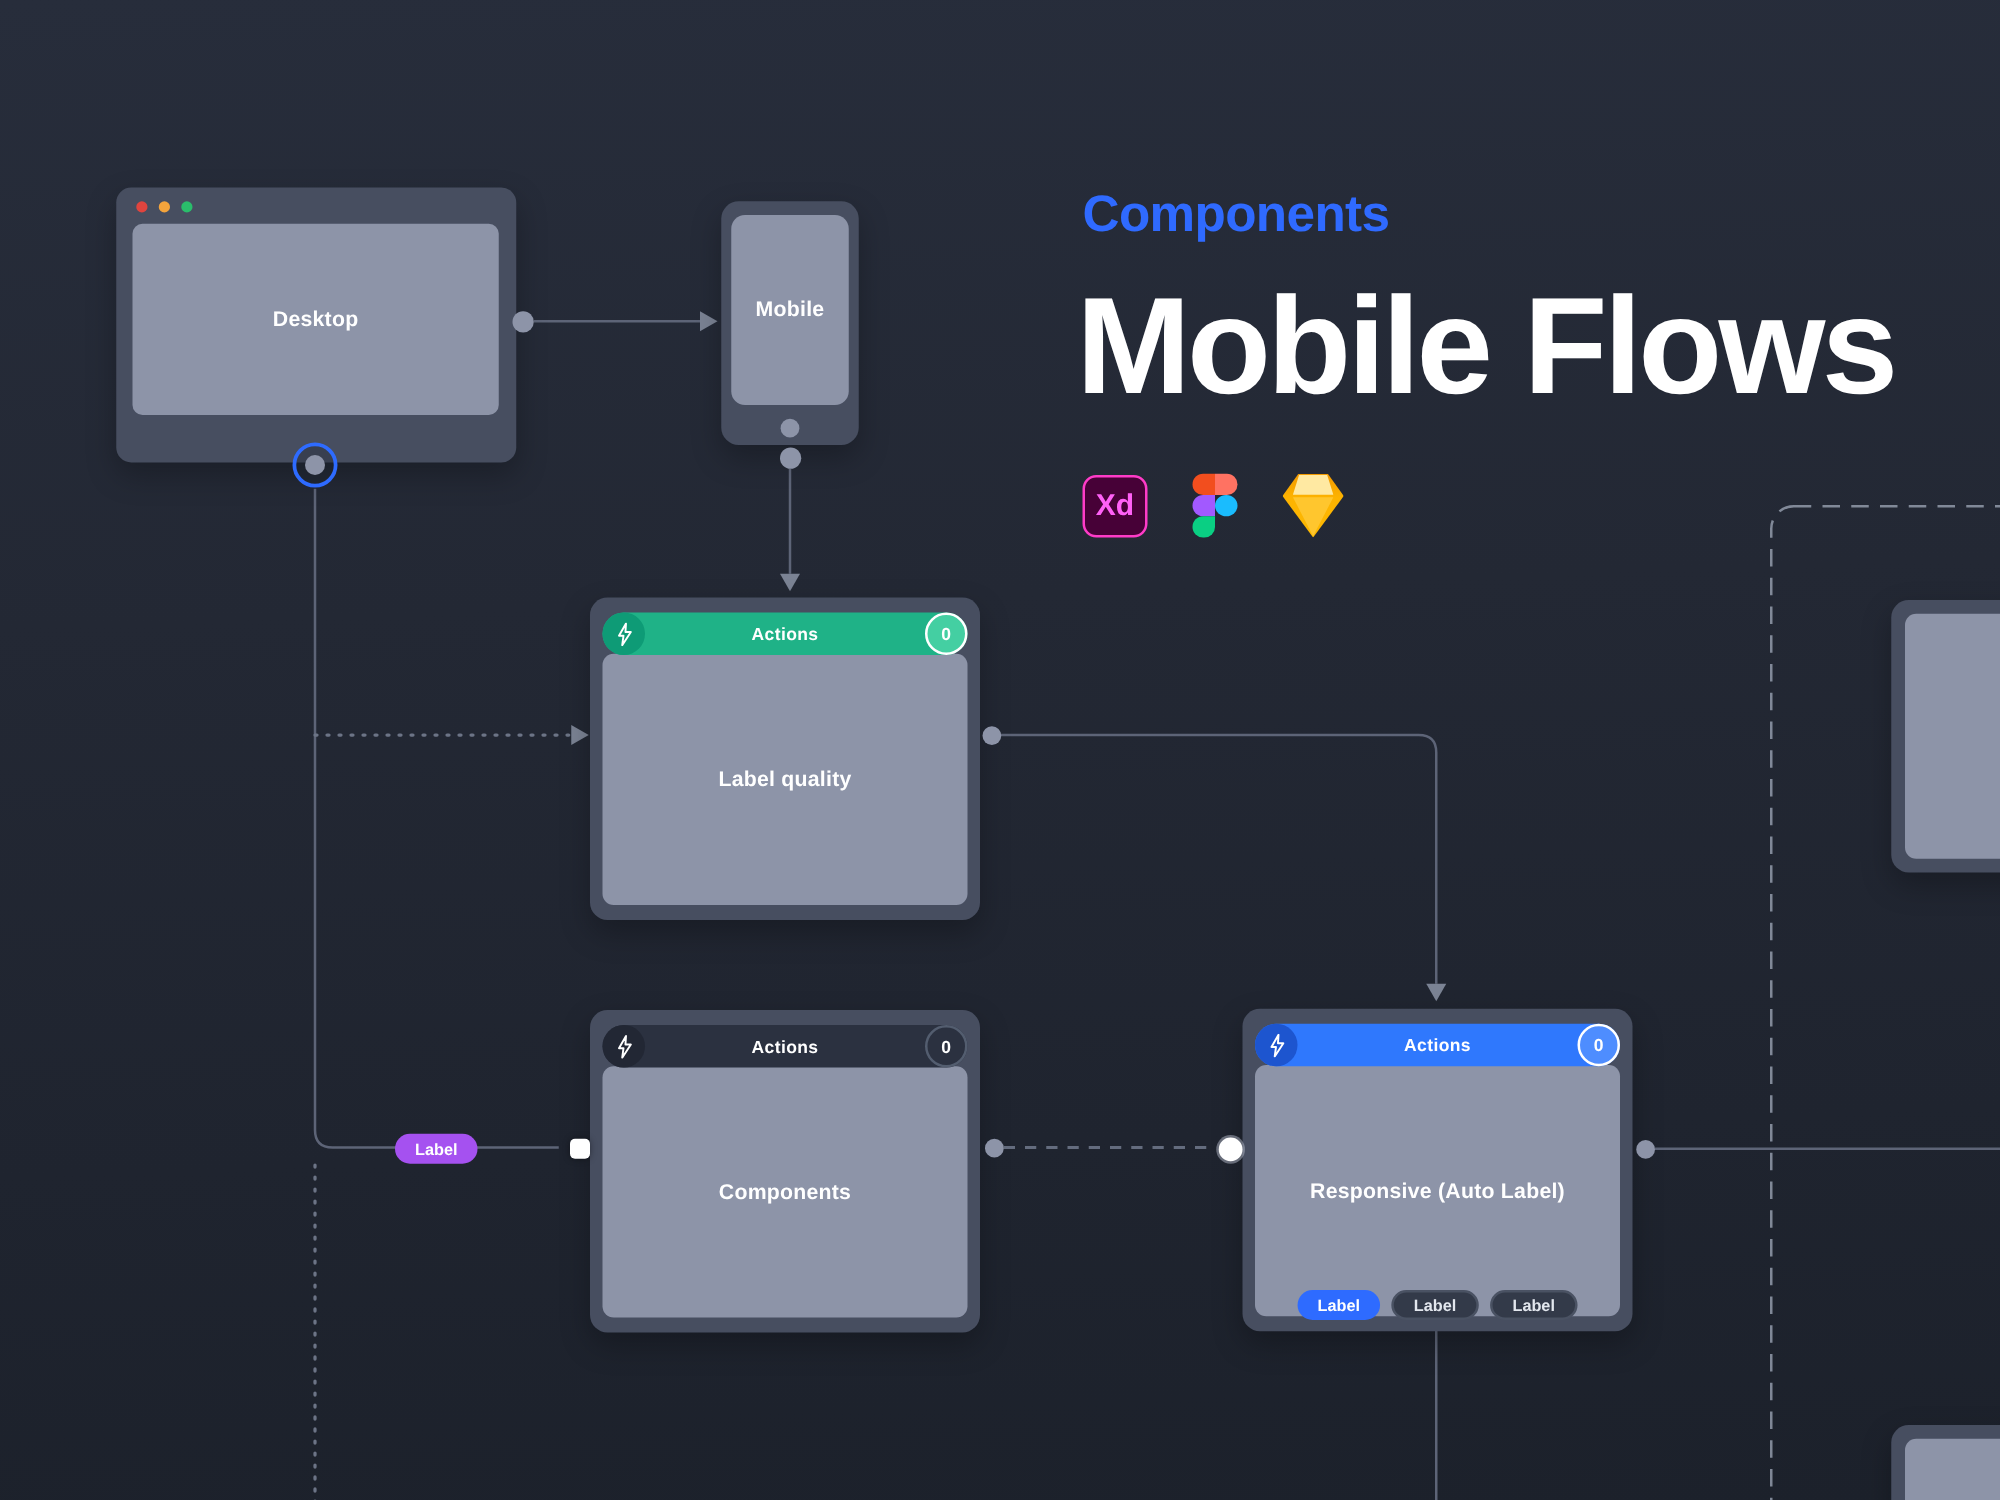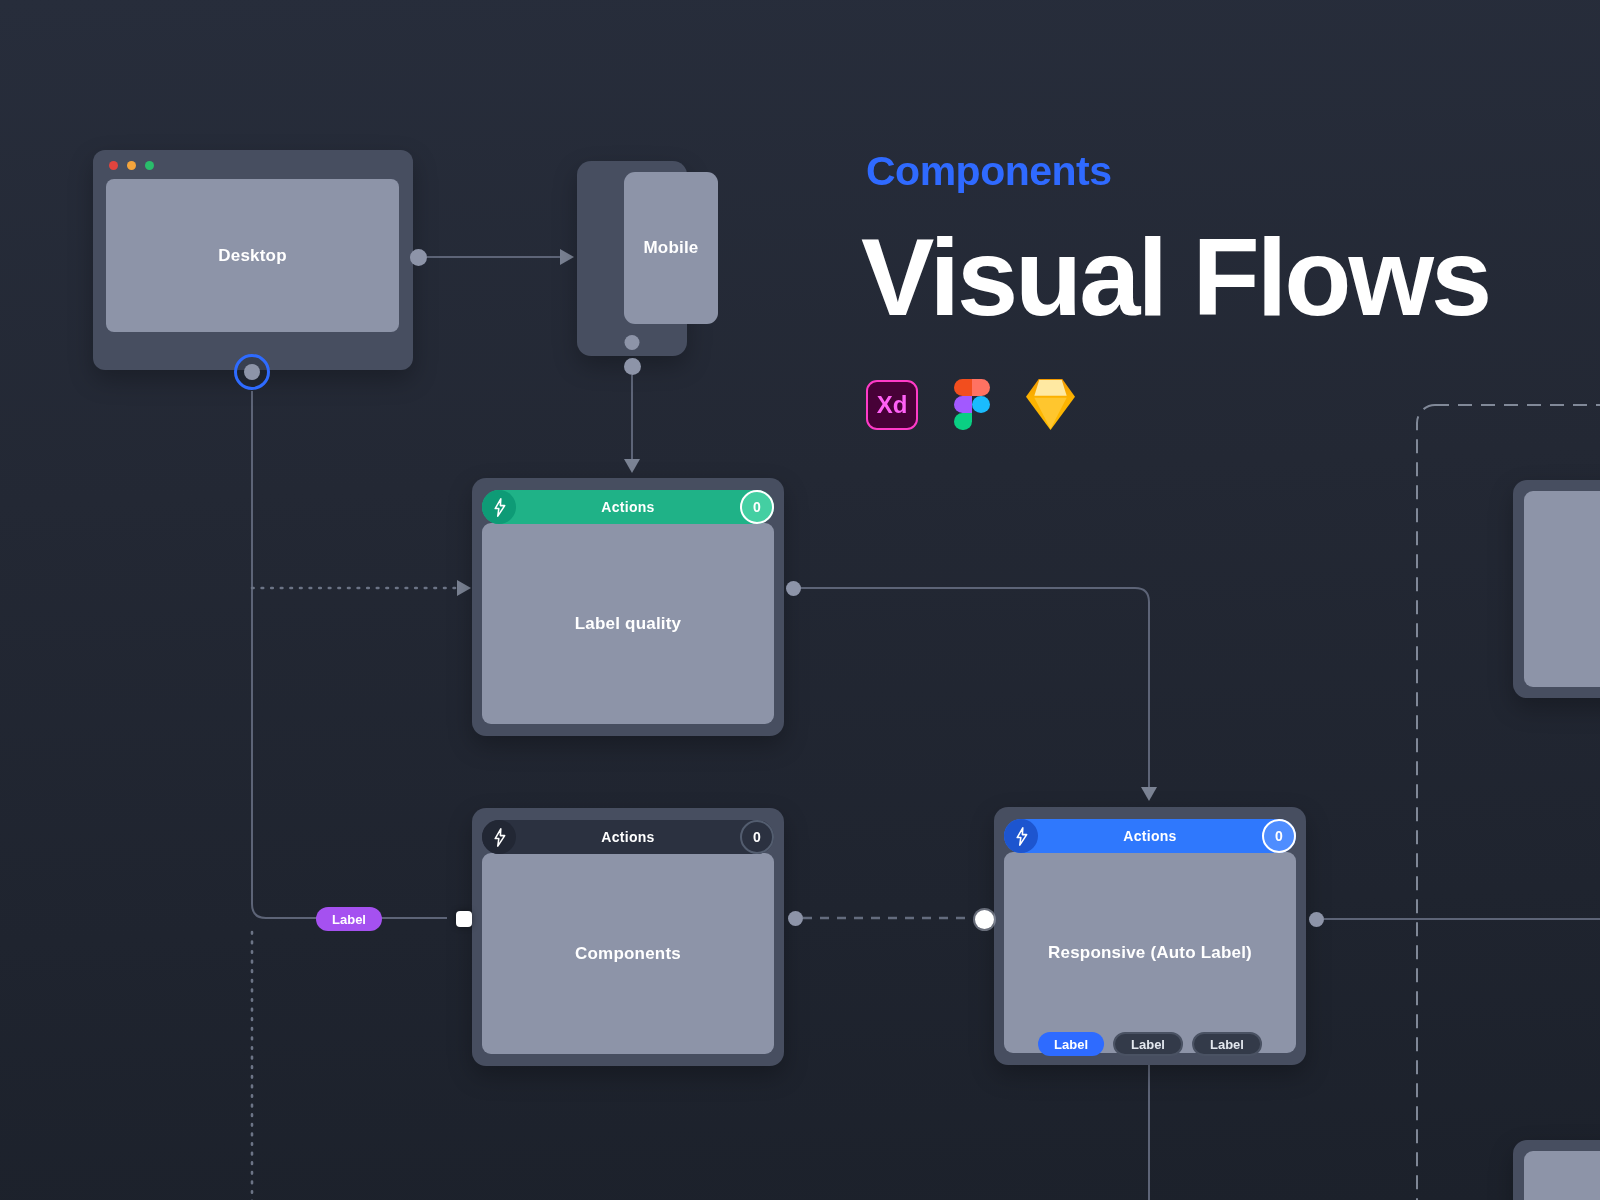--- a/index.html
+++ b/index.html
@@ -111,21 +111,21 @@
       <span class="tl red"></span>
       <span class="tl yellow"></span>
       <span class="tl green"></span>
     </div>
     <div class="screen" style="left:13px;top:29px;width:293px;height:153px;">
       <span class="node-label">Desktop</span>
     </div>
   </div>
 
   <div class="frame abs" style="left:577px;top:161px;width:110px;height:195px;border-radius:14px;">
-    <div class="screen" style="left:8px;top:11px;width:94px;height:152px;border-radius:11px;margin-left:39px;">
+    <div class="screen" style="left:8px;top:11px;width:94px;height:152px;border-radius:11px;">
       <span class="node-label">Mobile</span>
     </div>
     <span class="home-dot"></span>
   </div>
 
   <div class="action-node" style="left:472px;top:478px;">
     <div class="action-header hdr-green">
       <span class="bolt-circle">
         <svg width="15" height="19" viewBox="0 0 16 22">
             <path d="M9.5 1 L3 12.2 H7.2 L6 21 L14 8.8 H9 Z" fill="none" stroke="#fff" stroke-width="1.8" stroke-linejoin="round"></path>
@@ -181,21 +181,21 @@
     <span class="dot"></span>
   </div>
   <div class="port" style="left:624px;top:358px;width:17px;height:17px;"></div>
   <div class="port" style="left:786px;top:581px;width:15px;height:15px;"></div>
   <div class="port square" style="left:456px;top:911px;width:16px;height:16px;"></div>
   <div class="port" style="left:788px;top:911px;width:15px;height:15px;"></div>
   <div class="port white" style="left:975px;top:910px;width:19px;height:19px;"></div>
   <div class="port" style="left:1309px;top:912px;width:15px;height:15px;"></div>
 
   <div class="eyebrow">Components</div>
-  <div class="hero-title">Visual Flows</div>
+  <div class="hero-title">Mobile Flows</div>
   <div class="tool-row">
     <div class="xd-icon">Xd</div>
     <div class="figma-icon">
       <div class="row">
           <span class="fg f1"></span>
           <span class="fg f2"></span>
         </div>
       <div class="row">
           <span class="fg f3"></span>
           <span class="fg f4"></span>

